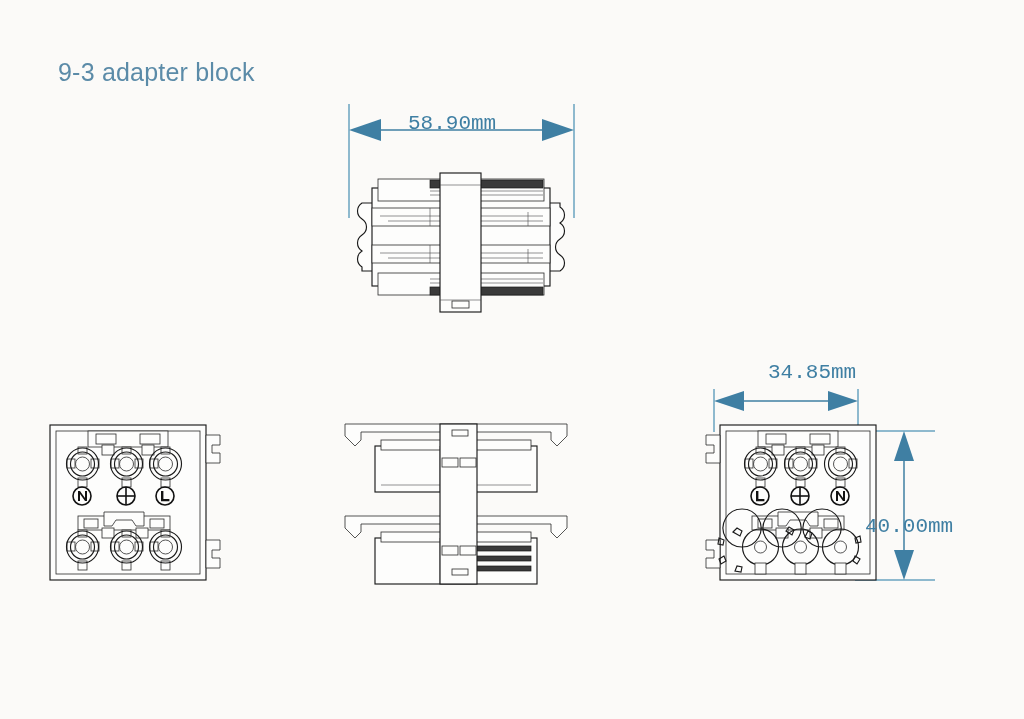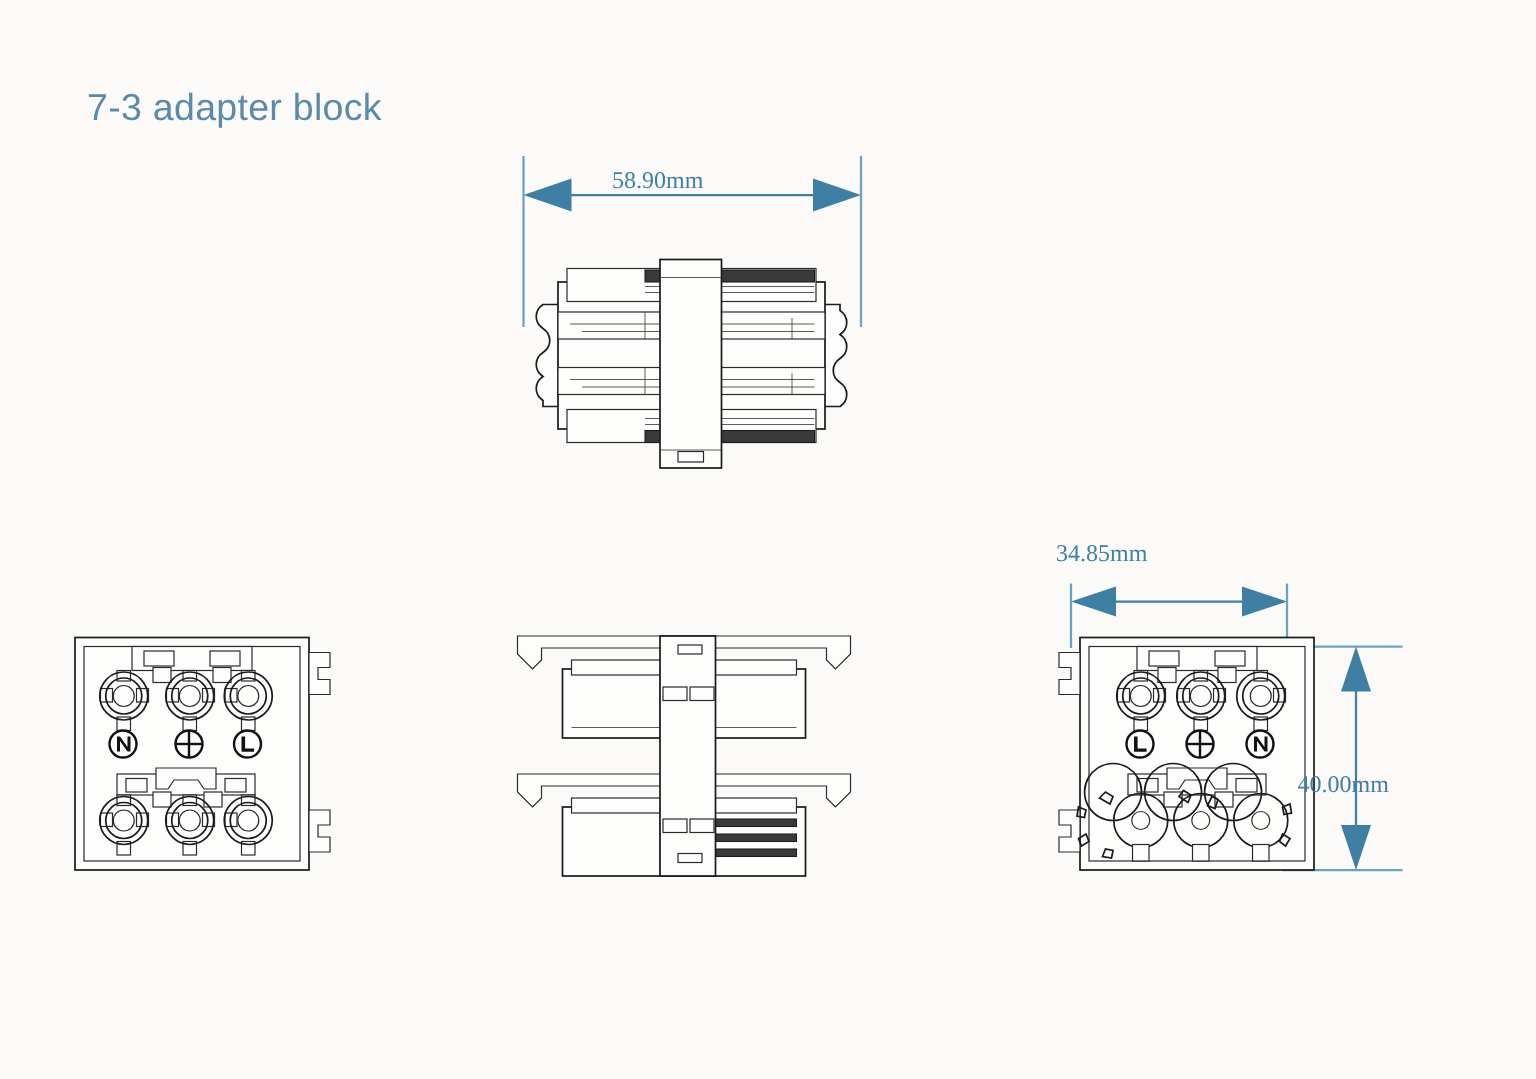--- a/index.html
+++ b/index.html
@@ -30,46 +30,46 @@
     font-weight: 400;
     letter-spacing: 0.2px;
     color: #5b8ba8;
     font-family: "Liberation Sans", sans-serif;
     white-space: nowrap;
   }
 
   .dim-label {
     position: absolute;
     color: #3f7fa3;
-    font-size: 16px;
-    font-family: Liberation Serif, serif;
+    font-size: 21px;
+    font-family: Liberation Mono, monospace;
     white-space: nowrap;
   }
   .dim-top  { left: 408px; top: 112px; }
-  .dim-wide { left: 704px; top: 361px; text-align: center; }
+  .dim-wide { left: 768px; top: 361px; text-align: center; }
   .dim-tall { left: 865px; top: 515px; }
 
   svg { display: block; }
   .ln  { fill: none; stroke: #1b1b1b; stroke-width: 1.15; }
   .ln-hair { fill: none; stroke: #4a4a4a; stroke-width: 0.6; }
   .fillw { fill: #fdfdfc; stroke: #1b1b1b; stroke-width: 1.15; }
   .fillw-thin { fill: #fdfdfc; stroke: #2a2a2a; stroke-width: 0.8; }
   .filldark { fill: #3a3a3a; stroke: #1b1b1b; stroke-width: 0.7; }
   .dimline { fill: #3f7fa3; stroke: #3f7fa3; stroke-width: 1.5; }
   .extline { fill: none; stroke: #6aa3c0; stroke-width: 1.5; }
   .arrow   { fill: #3f7fa3; }
   .sym     { fill: none; stroke: #121212; stroke-width: 1.6; }
   .symfill { fill: #121212; }
 </style>
 </head>
 <body>
 
 <div class="canvas">
 
-  <div class="title">7-3 adapter block</div>
+  <div class="title">9-3 adapter block</div>
 
   <div class="dim-label dim-top">58.90mm</div>
   <div class="dim-label dim-wide">34.85mm</div>
   <div class="dim-label dim-tall">40.00mm</div>
 
   <svg width="1024" height="719" viewBox="0 0 1024 719">
 
     <g>
       <line class="extline" x1="349" y1="104" x2="349" y2="218"></line>
       <line class="extline" x1="574" y1="104" x2="574" y2="218"></line>

